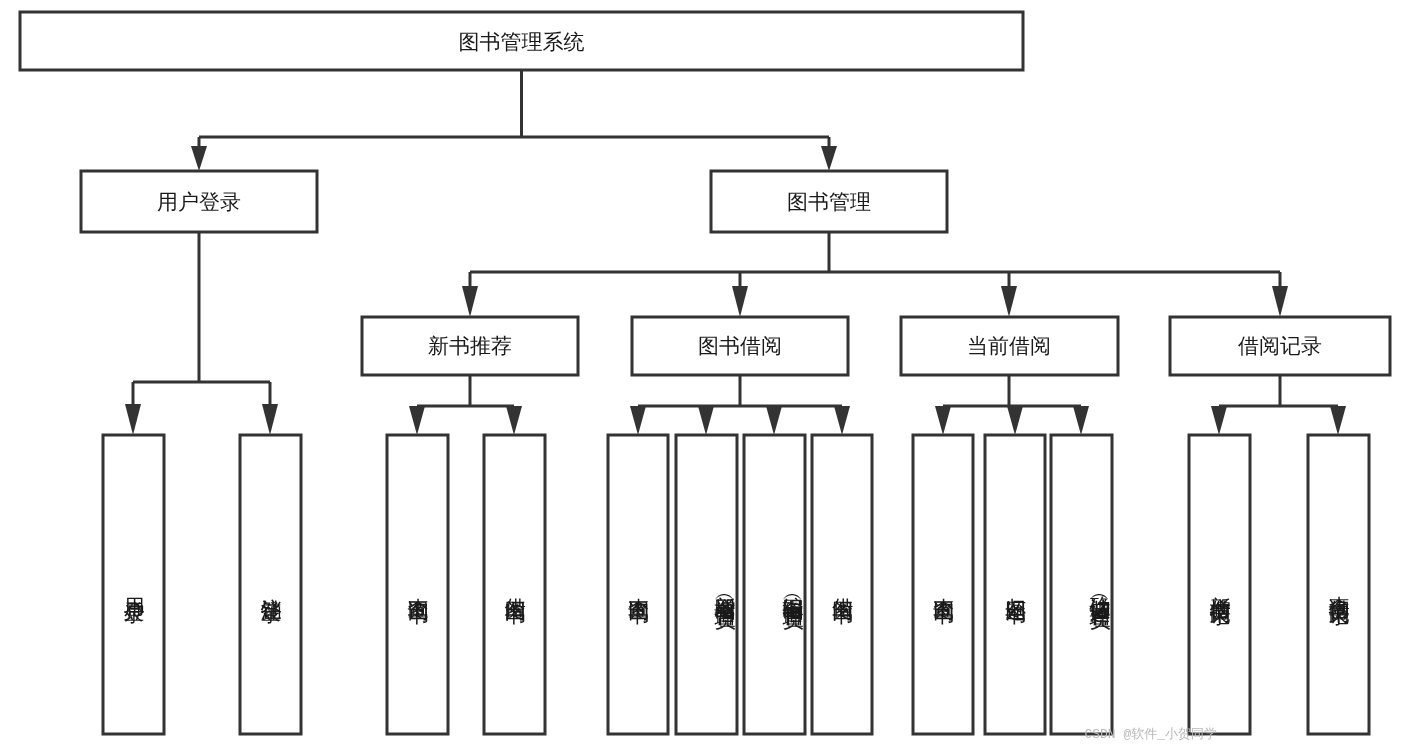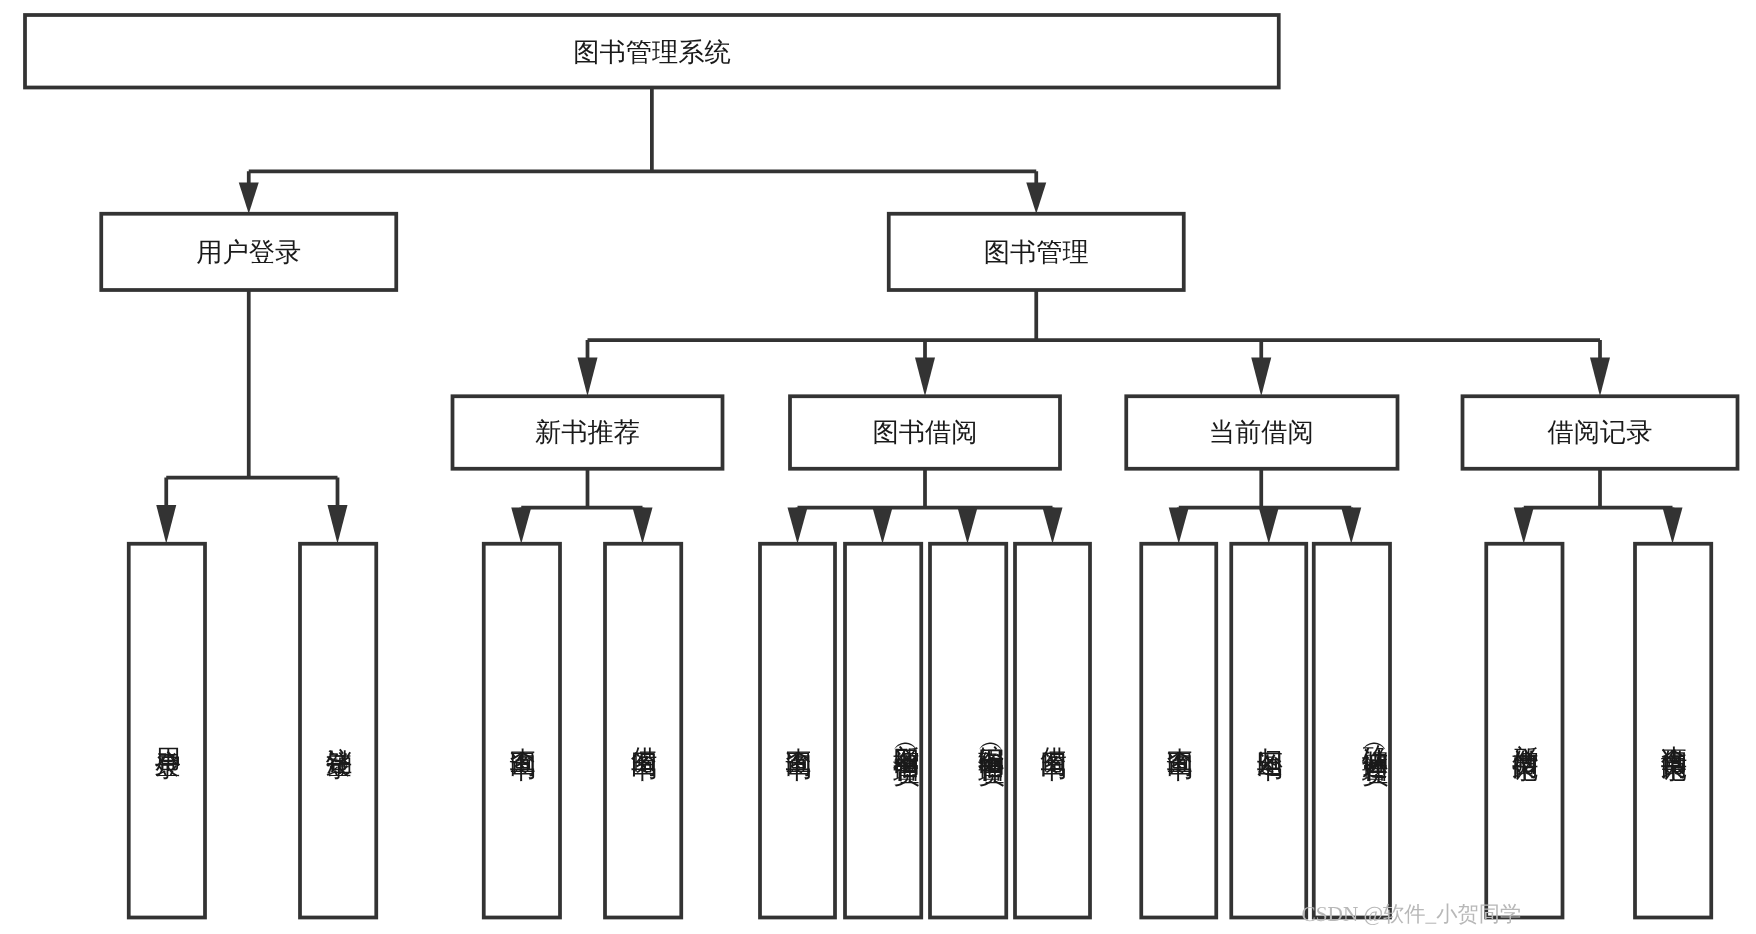--- a/index.html
+++ b/index.html
@@ -59,22 +59,22 @@
     color: #1a1a1a;
     letter-spacing: 2px;
     white-space: nowrap;
     text-align: center;
     pointer-events: none;
   }
   .watermark {
     position: absolute;
     right: 8px;
     bottom: 4px;
-    font-family: Liberation Serif, serif;
-    font-size: 17px;
+    font-family: Liberation Mono, monospace;
+    font-size: 13px;
     color: #b8b8b8;
     white-space: nowrap;
   }
 </style>
 </head>
 <body>
 
 <div id="diagram-root">
 
   <svg id="flow-svg" viewBox="0 0 1405 747">

